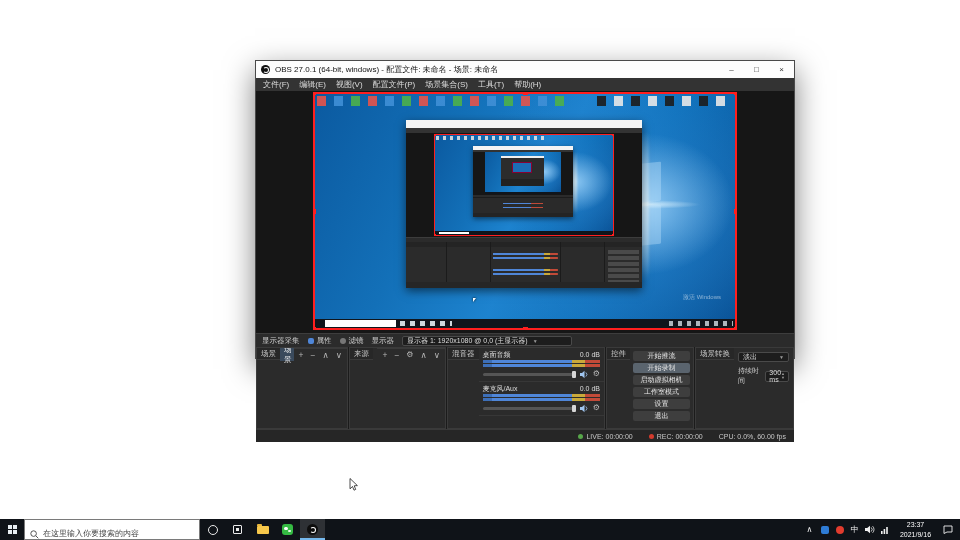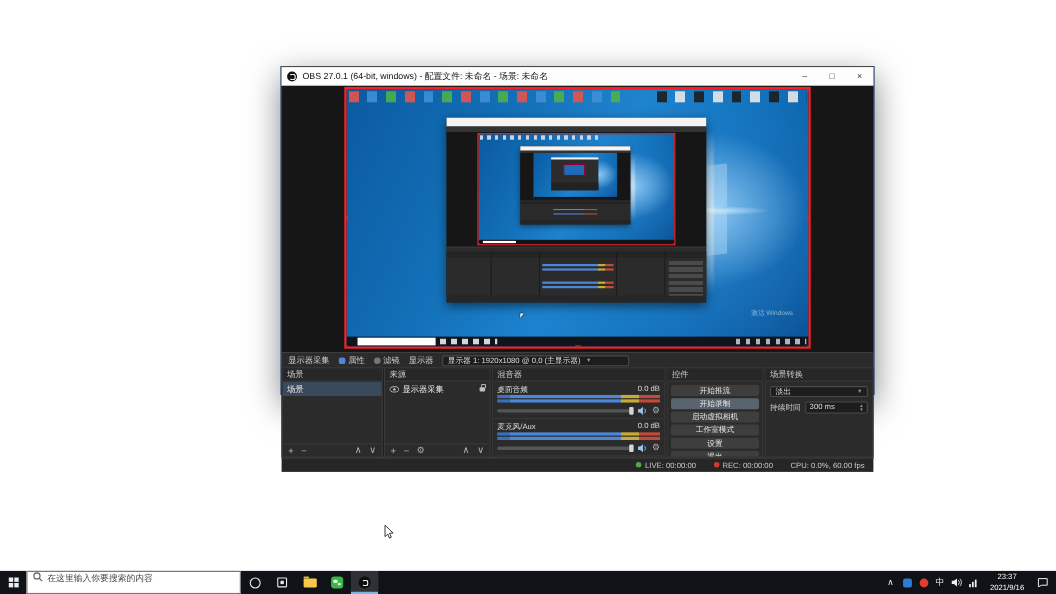--- a/index.html
+++ b/index.html
@@ -104,21 +104,21 @@
     gap:8px; padding:0 6px; font-size:7.5px; color:#ccc; flex:0 0 auto; }
   .stb-group { display:flex; align-items:center; gap:3px; }
   .stb-dot { width:6px; height:6px; border-radius:2px; background:#4f86d8; }
   .stb-dot.grey { background:#777; border-radius:50%; }
   .combo { background:#1d1d1d; border:1px solid #4a4a4a; border-radius:2px; height:10px;
     display:flex; align-items:center; padding:0 4px; font-size:7px; color:#ddd; }
   .combo .arrow { margin-left:5px; font-size:5px; color:#999; }
 
   
   .docks { height:82px; display:flex; gap:1px; background:#1b1b1b; flex:0 0 auto; }
-  .dock { background:#2b2b2b; display:flex; flex-direction:column; border:1px solid #3a3a3a; }
+  .dock { background:#2b2b2b; display:flex; flex-direction:row; border:1px solid #3a3a3a; }
   .dock-h { height:12px; background:#272727; border-bottom:1px solid #3a3a3a; font-size:7.5px; color:#c9c9c9;
     display:flex; align-items:center; padding:0 4px; flex:0 0 auto; }
   .dock-body { flex:1; display:flex; flex-direction:column; overflow:hidden; }
   .dock-foot { height:12px; border-top:1px solid #3a3a3a; display:flex; align-items:center; gap:7px;
     padding:0 5px; color:#b5b5b5; font-size:8.5px; flex:0 0 auto; }
   .dock-foot span { cursor:default; }
   .list-item { height:13px; display:flex; align-items:center; gap:3px; padding:0 4px; font-size:7.5px; color:#e8e8e8; }
   .list-item.sel { background:#3a4a5c; }
   .lock { width:5px; height:4px; background:#bfbfbf; border-radius:1px; position:relative; margin-left:auto; }
   .lock::before { content:""; position:absolute; left:0.5px; top:-3px; width:3px; height:3px;
@@ -149,21 +149,21 @@
   .sdot { width:5px; height:5px; border-radius:50%; display:inline-block; margin-right:3px; }
   .sdot.green { background:#57a64a; }
   .sdot.red { background:#d33a2c; }
 
   
   .taskbar { position:absolute; left:0; bottom:0; width:960px; height:21px; background:#0f1318;
     display:flex; align-items:stretch; z-index:40; }
   .tb-start { width:24px; display:flex; align-items:center; justify-content:center; }
   .win-ico { display:grid; grid-template-columns:4px 4px; grid-template-rows:4px 4px; gap:1px; }
   .win-ico i { background:#e8eef2; }
-  .tb-search { width:195px; background:#fff; border:1px solid #7a7a7a; display:flex; align-items:flex-start;
+  .tb-search { width:176px; background:#fff; border:1px solid #7a7a7a; display:flex; align-items:flex-end;
     gap:4px; padding:0 5px; }
   .tb-search span { font-size:8px; color:#454545; white-space:nowrap; }
   .tb-icon { width:25px; display:flex; align-items:center; justify-content:center; position:relative; }
   .tb-icon.active { background:rgba(255,255,255,.13); box-shadow:inset 0 -2px 0 #76b9ed; }
   .cortana-ico { width:10px; height:10px; border:1.2px solid #eaeaea; border-radius:50%; }
   .taskview-ico { width:9px; height:9px; border:1px solid #eaeaea; border-radius:1px; position:relative; }
   .taskview-ico::after { content:""; position:absolute; left:2px; top:2px; width:3px; height:3px; background:#eaeaea; }
   .folder-ico { width:12px; height:8px; background:#f7c84b; border-radius:1px; position:relative; }
   .folder-ico::before { content:""; position:absolute; top:-2px; left:0; width:5px; height:2px; background:#e8b63a;
     border-radius:1px 1px 0 0; }
@@ -198,20 +198,36 @@
   <div class="obs-title">
     <span class="obs-logo"></span>
     <span>OBS 27.0.1 (64-bit, windows) - 配置文件: 未命名 - 场景: 未命名</span>
     <span class="t-btns">
       <span class="t-btn">–</span>
       <span class="t-btn">□</span>
       <span class="t-btn">×</span>
     </span>
   </div>
 
+  <div class="obs-menu">
+
+      <span class="menu-item">文件(F)</span>
+
+      <span class="menu-item">编辑(E)</span>
+
+      <span class="menu-item">视图(V)</span>
+
+      <span class="menu-item">配置文件(P)</span>
+
+      <span class="menu-item">场景集合(S)</span>
+
+      <span class="menu-item">工具(T)</span>
+
+      <span class="menu-item">帮助(H)</span>
+    </div>
 
   <div class="obs-preview">
     <div class="capture wallpaper">
       <i class="winbeam"></i>
       <i class="winflare"></i>
       <span class="winlogo">
           <i></i>
           <i></i>
           <i></i>
           <i></i>

